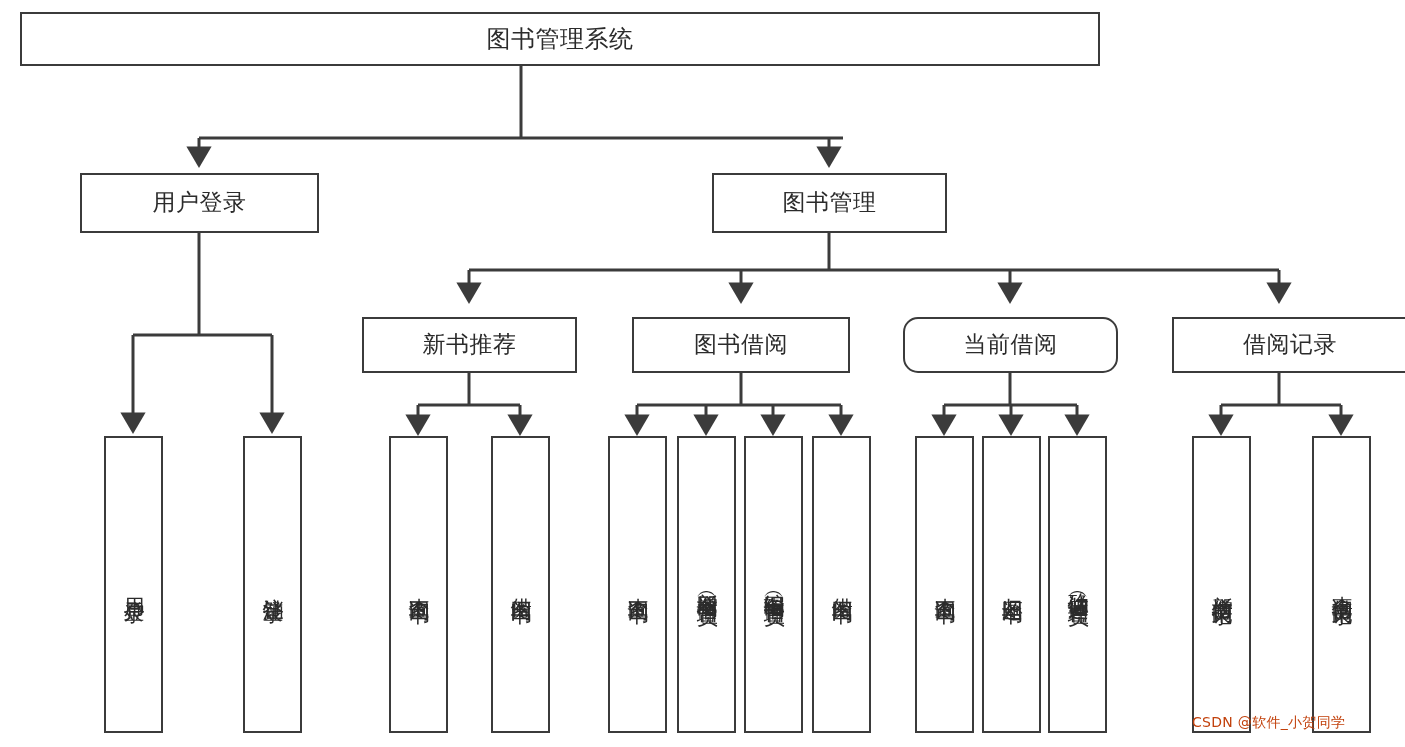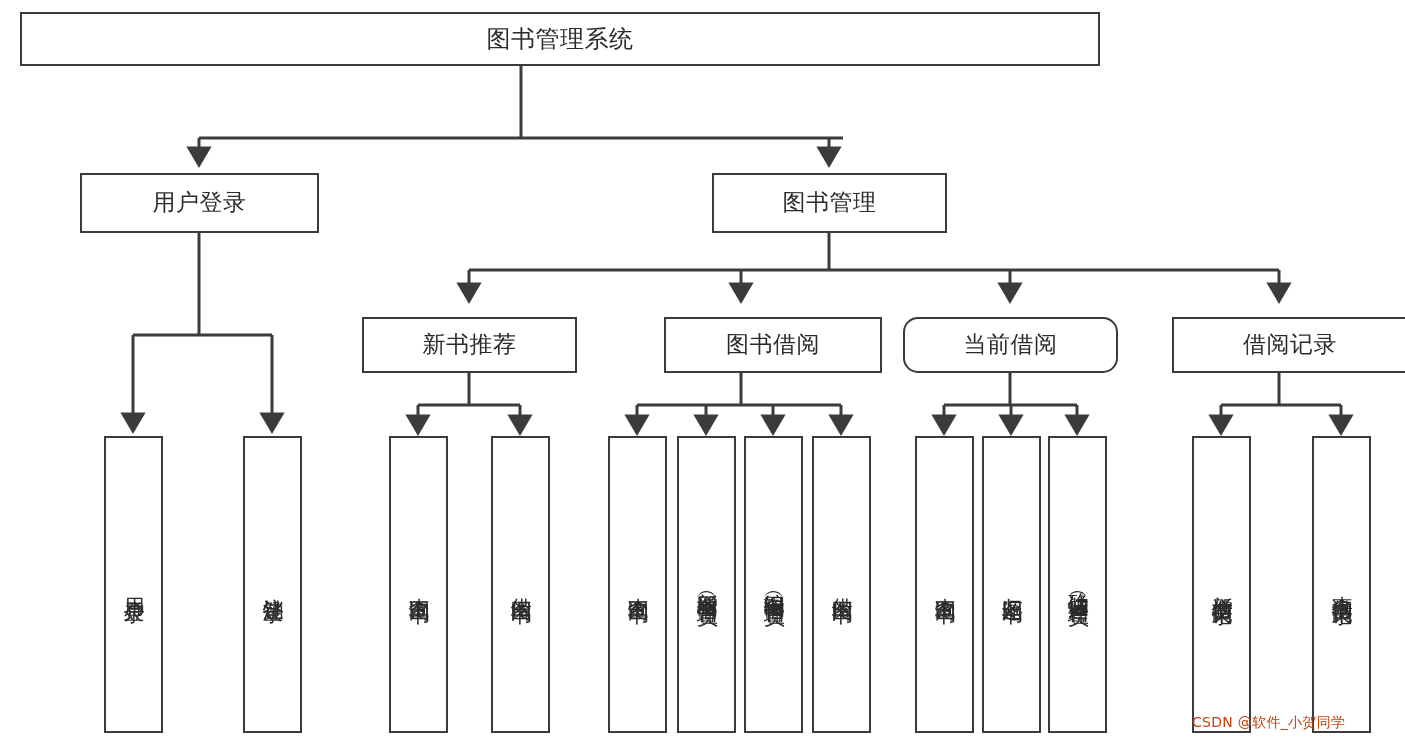--- a/index.html
+++ b/index.html
@@ -134,21 +134,21 @@
   <div class="node h-node" style="left:80px; top:173px; width:239px; height:60px;">
     <span class="node-label">用户登录</span>
   </div>
   <div class="node h-node" style="left:362px; top:317px; width:215px; height:56px;">
     <span class="node-label">新书推荐</span>
   </div>
 
   <div class="node h-node" style="left:712px; top:173px; width:235px; height:60px;">
     <span class="node-label">图书管理</span>
   </div>
-  <div class="node h-node" style="left:664px; top:317px; width:218px; height:56px;">
+  <div class="node h-node" style="left:632px; top:317px; width:218px; height:56px;">
     <span class="node-label">图书借阅</span>
   </div>
   <div class="node h-node" style="left:903px; top:317px; width:215px; height:56px;border-radius:15px;">
     <span class="node-label">当前借阅</span>
   </div>
   <div class="node h-node" style="left:1172px; top:317px; width:236px; height:56px;">
     <span class="node-label">借阅记录</span>
   </div>
 
   <div class="node v-node" style="left:104px; top:436px; width:59px; height:297px;">

